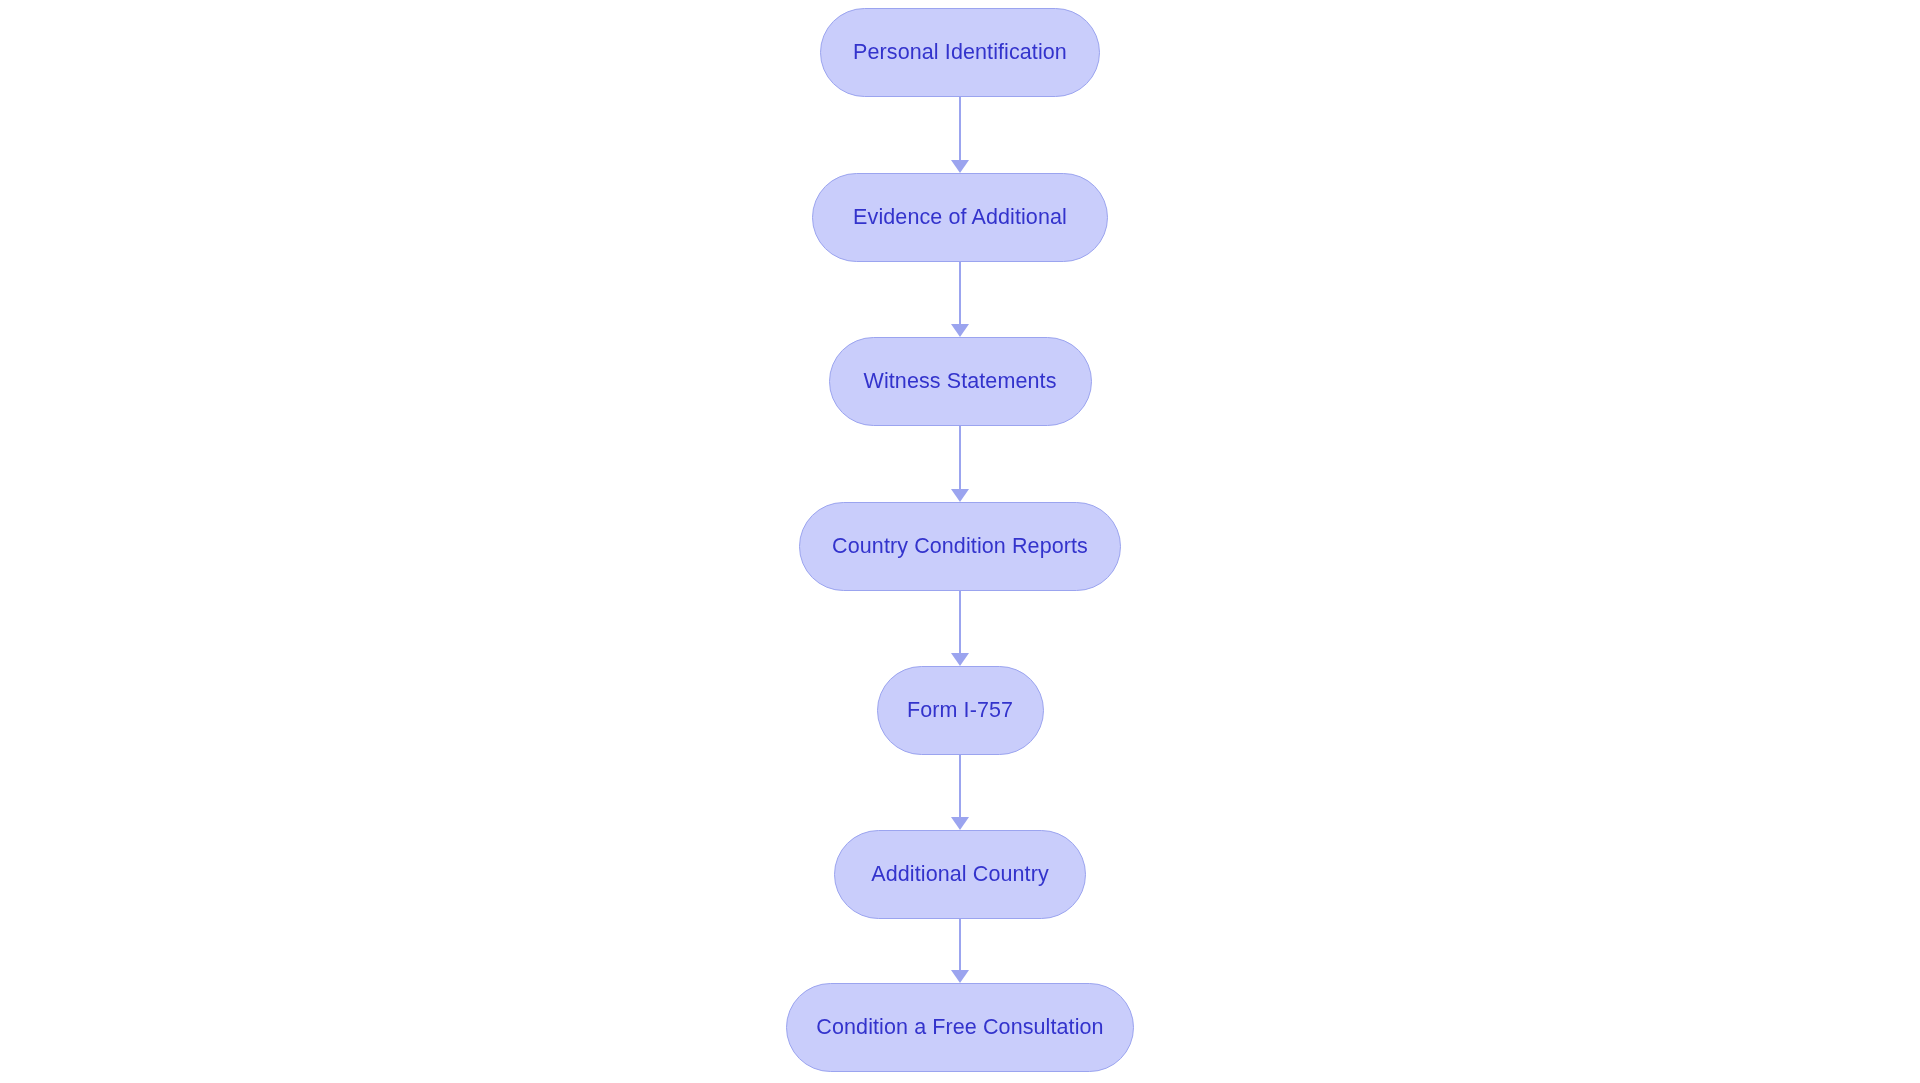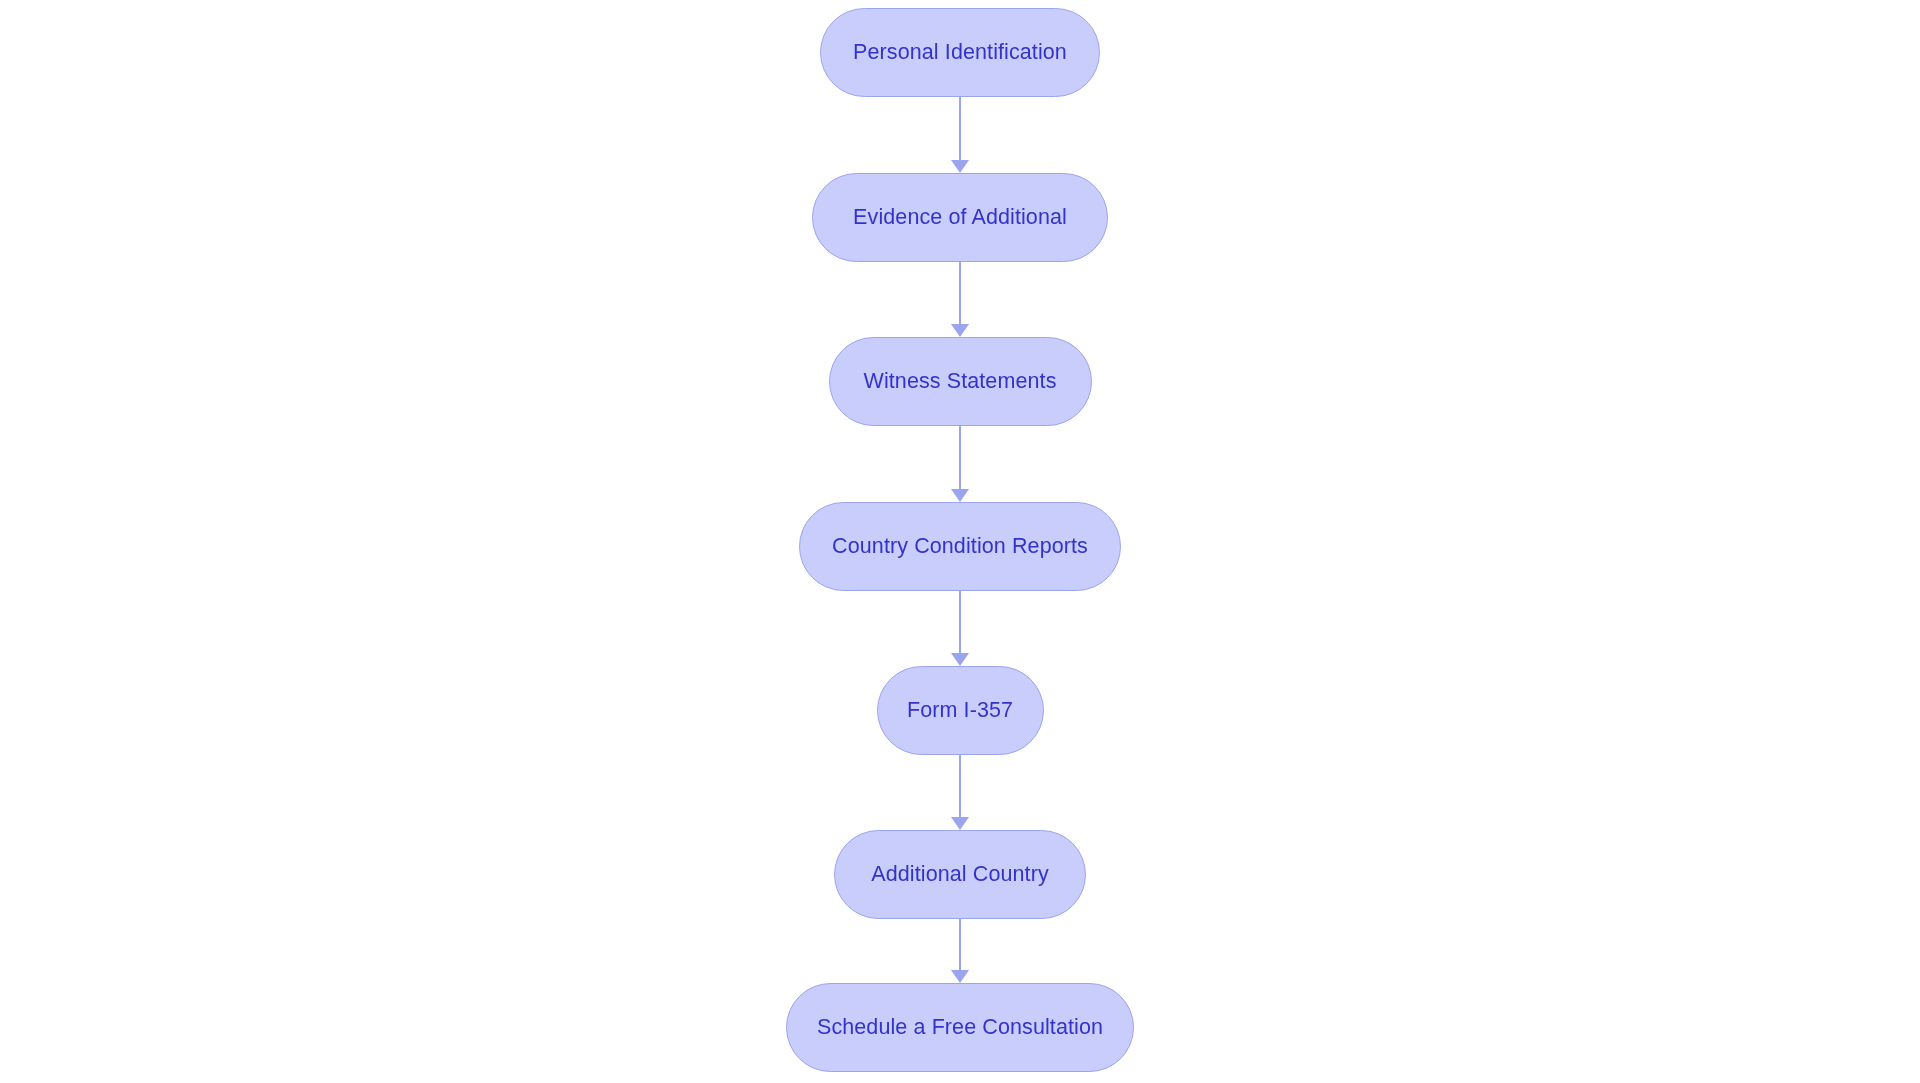--- a/index.html
+++ b/index.html
@@ -114,35 +114,35 @@
     <div class="flow-node" style="width:322px;align-items:center;">
       <span>Country Condition Reports</span>
     </div>
 
     <div class="flow-connector" style="height:75px;">
       <div class="connector-line"></div>
       <div class="connector-arrow"></div>
     </div>
 
     <div class="flow-node" style="width:167px;">
-      <span>Form I-357</span>
+      <span>Form I-757</span>
     </div>
 
     <div class="flow-connector" style="height:75px;">
       <div class="connector-line"></div>
       <div class="connector-arrow"></div>
     </div>
 
     <div class="flow-node" style="width:252px;">
       <span>Additional Country</span>
     </div>
 
     <div class="flow-connector" style="height:64px;">
       <div class="connector-line"></div>
       <div class="connector-arrow"></div>
     </div>
 
     <div class="flow-node" style="width:348px;">
-      <span>Schedule a Free Consultation</span>
+      <span>Condition a Free Consultation</span>
     </div>
 
   </div>
 </div>
 
 </body></html>

